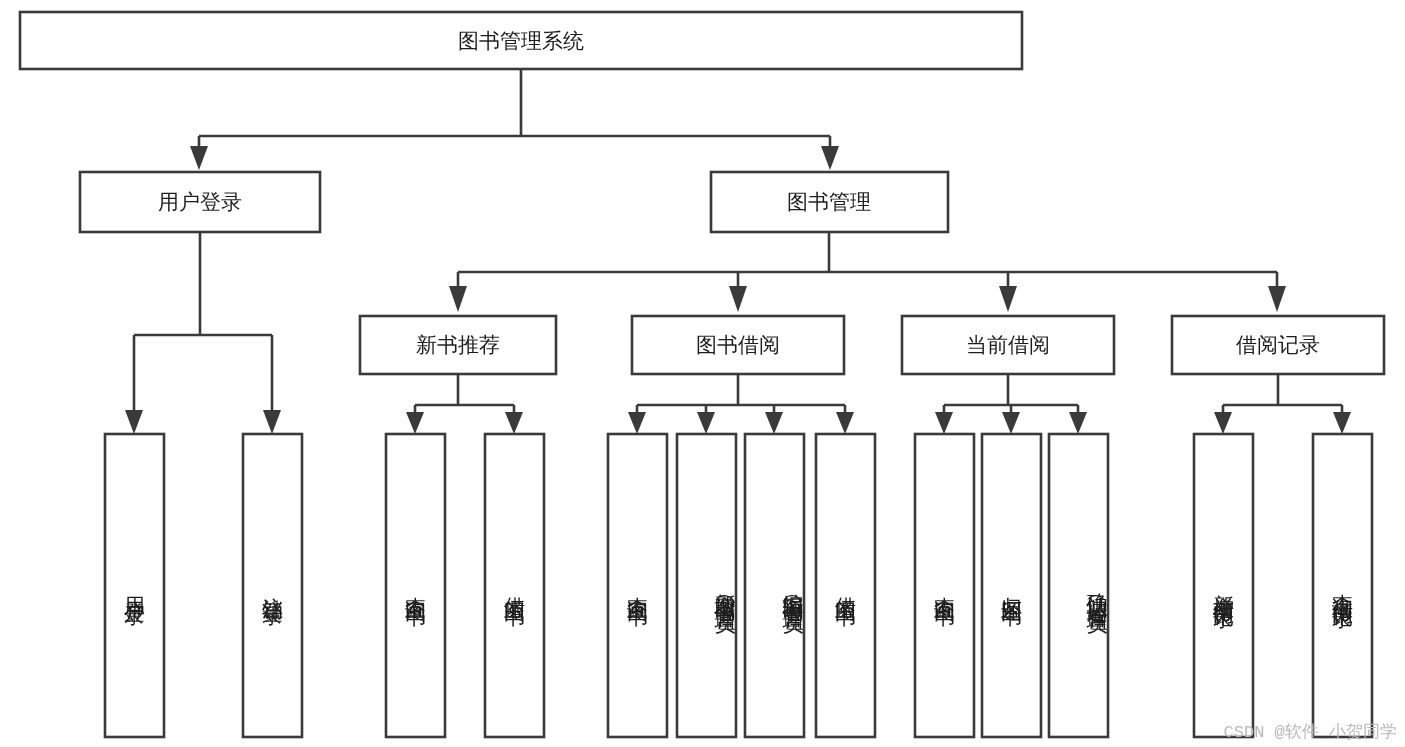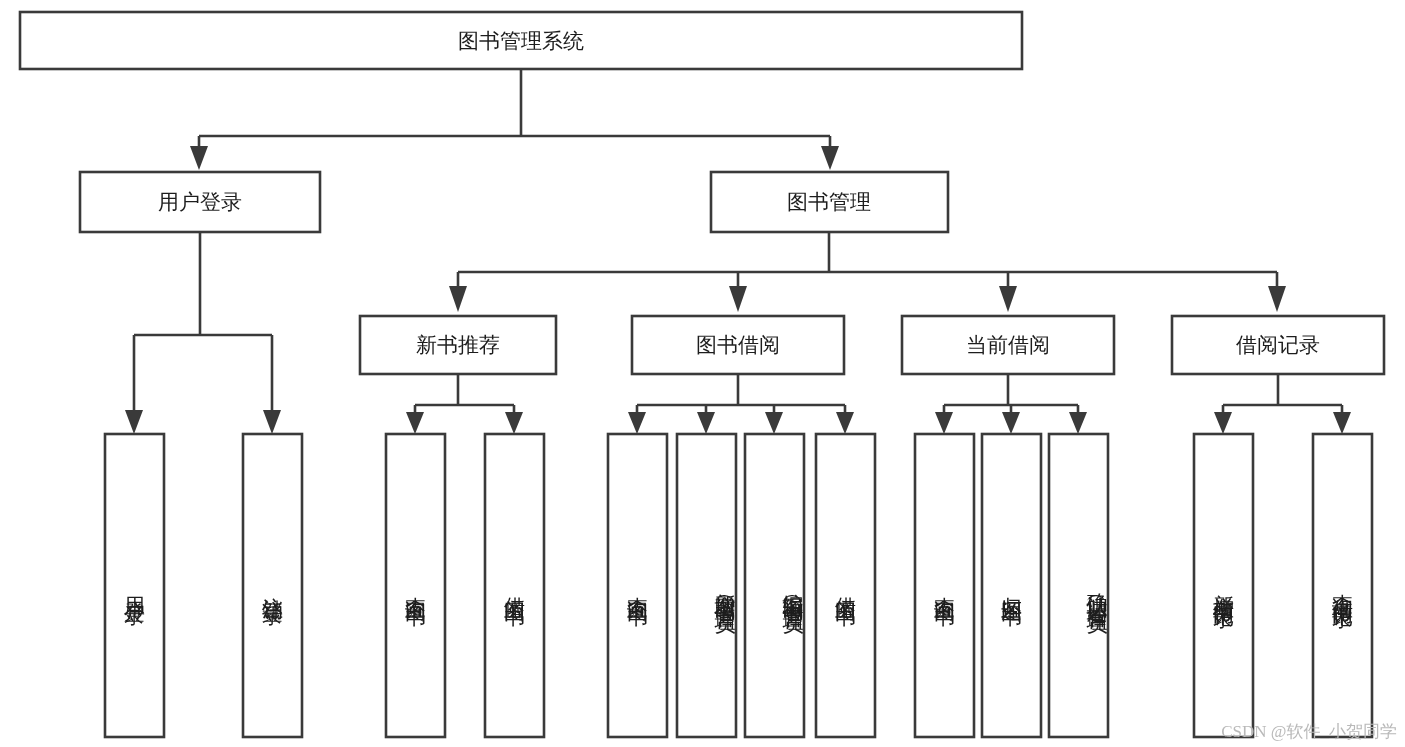--- a/index.html
+++ b/index.html
@@ -61,21 +61,21 @@
     text-align: center;
     display: flex;
     align-items: center;
     justify-content: center;
     pointer-events: none;
   }
   .watermark {
     position: absolute;
     right: 8px;
     bottom: 4px;
-    font-family: Liberation Serif, serif;
+    font-family: Liberation Mono, monospace;
     font-size: 17px;
     color: #b9b9b9;
     white-space: nowrap;
     margin-left: 28px;
   }
 </style>
 </head>
 <body>
 
 <div id="diagram-root">

